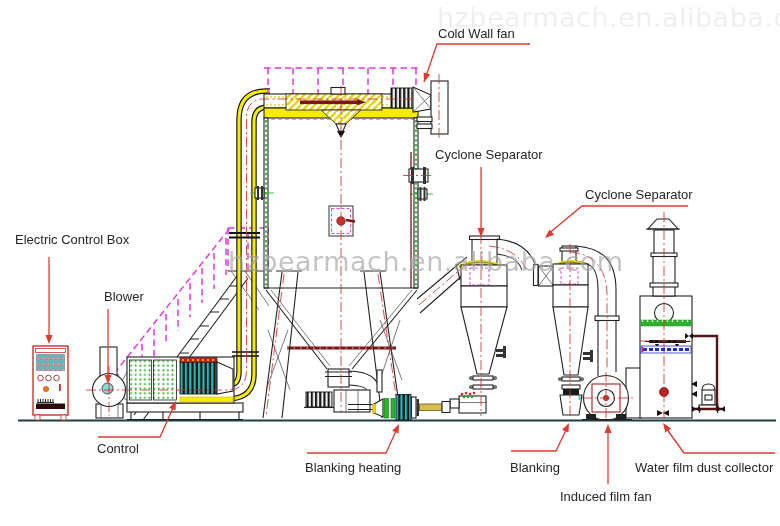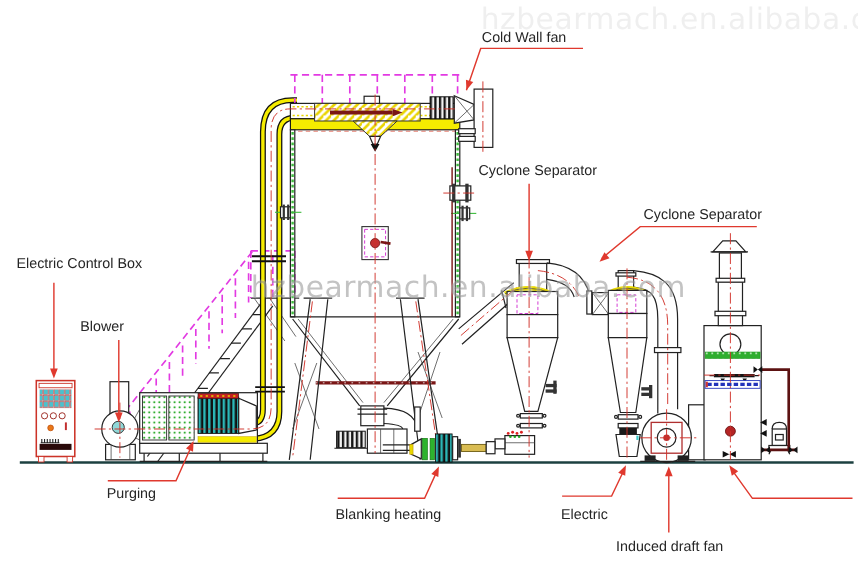--- a/index.html
+++ b/index.html
@@ -357,21 +357,22 @@
   <polygon class="ar" points="608,424 604.5,433 611.5,433"></polygon>
   <path class="ld" d="M775,453 H684 L666,428"></path>
   <polygon class="ar" points="663,423 665.3,432.4 671.1,428.4"></polygon>
 </g>
 </svg>
 
 <div class="lbl" style="left:438px;top:27px">Cold Wall fan</div>
 <div class="lbl" style="left:435px;top:148px">Cyclone Separator</div>
 <div class="lbl" style="left:585px;top:188px">Cyclone Separator</div>
 <div class="lbl" style="left:15px;top:233px">Electric Control Box</div>
-<div class="lbl" style="left:73px;top:290px">Blower</div>
-<div class="lbl" style="left:97px;top:442px">Purging</div>
+<div class="lbl" style="left:104px;top:290px">Blower</div>
+<div class="lbl" style="left:97px;top:442px">Control</div>
 <div class="lbl" style="left:305px;top:461px">Blanking heating</div>
-<div class="lbl" style="left:510px;top:461px">Electric</div>
-<div class="lbl" style="left:560px;top:490px">Induced draft fan</div>
+<div class="lbl" style="left:510px;top:461px">Blanking</div>
+<div class="lbl" style="left:560px;top:490px">Induced film fan</div>
+<div class="lbl" style="left:635px;top:461px">Water film dust collector</div>
 
 <div class="watermark" style="left:228px;top:246px">hzbearmach.en.alibaba.com</div>
 <div class="watermark faint" style="left:437px;top:2px">hzbearmach.en.alibaba.com</div>
 </div>
 
 </body></html>

